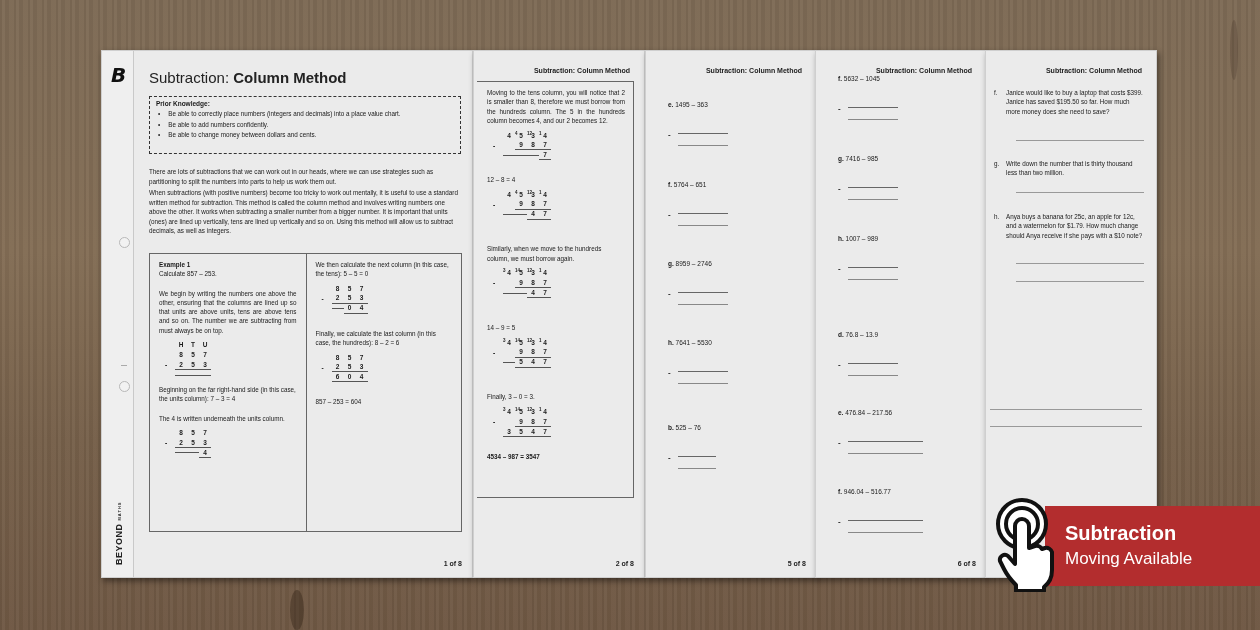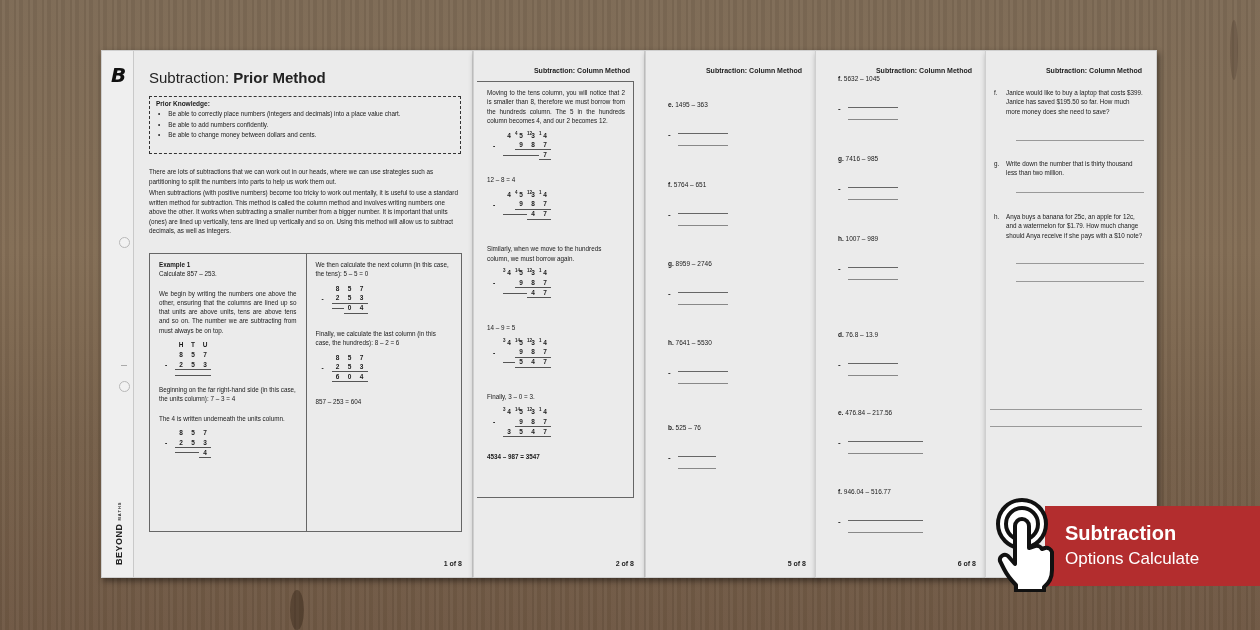--- a/index.html
+++ b/index.html
@@ -110,21 +110,21 @@
 <div class="wood-knot" style="left:1230px;top:20px;width:8px;height:60px;opacity:.5"></div>
 
 <div class="page" id="p1">
   <div class="margin">
     <div class="logo">B</div>
     <div class="hole" style="top:186px"></div>
     <div class="tick"></div>
     <div class="hole" style="top:330px"></div>
     <div class="brand"><span>BEYOND</span><small>MATHS</small></div>
   </div>
-  <div class="title"><span>Subtraction: </span><b>Prior Method</b></div>
+  <div class="title"><span>Subtraction: </span><b>Column Method</b></div>
   <div class="prior">
     <h4>Prior Knowledge:</h4>
     <ul>
       <li>Be able to correctly place numbers (integers and decimals) into a place value chart.</li>
       <li>Be able to add numbers confidently.</li>
       <li>Be able to change money between dollars and cents.</li>
     </ul>
   </div>
   <div class="intro">
     <p>There are lots of subtractions that we can work out in our heads, where we can use strategies such as partitioning to split the numbers into parts to help us work them out.</p>
@@ -467,19 +467,19 @@
     <span class="lbl">h.</span><span>Anya buys a banana for 25c, an apple for 12c, and a watermelon for $1.79. How much change should Anya receive if she pays with a $10 note?</span>
   </div>
   <div class="write-line" style="top:212px"></div>
   <div class="write-line" style="top:230px"></div>
   <div class="write-line" style="top:358px;left:4px;width:152px"></div>
   <div class="write-line" style="top:375px;left:4px;width:152px"></div>
 </div>
 
 <div id="badge">
   <div class="t1">Subtraction</div>
-  <div class="t2">Options Calculate</div>
+  <div class="t2">Moving Available</div>
 </div>
 <svg id="hand" viewBox="0 0 62 94">
   <circle cx="27" cy="26" r="24" fill="#fff" stroke="#111" stroke-width="4"></circle>
   <circle cx="27" cy="26" r="16" fill="#fff" stroke="#111" stroke-width="4"></circle>
   <path d="M20 28 a7 7 0 0 1 14 0 v22 l6 -2 a6 6 0 0 1 7 3 l3 -1 a6 6 0 0 1 7 4 v18 c0 8 -4 14 -8 17 v4 h-28 v-6 c-4 -4 -9 -10 -12 -16 l-4 -8 a5 5 0 0 1 8 -5 l7 8 z" fill="#fff" stroke="#111" stroke-width="4" stroke-linejoin="round"></path>
 </svg>
 
 </body></html>

